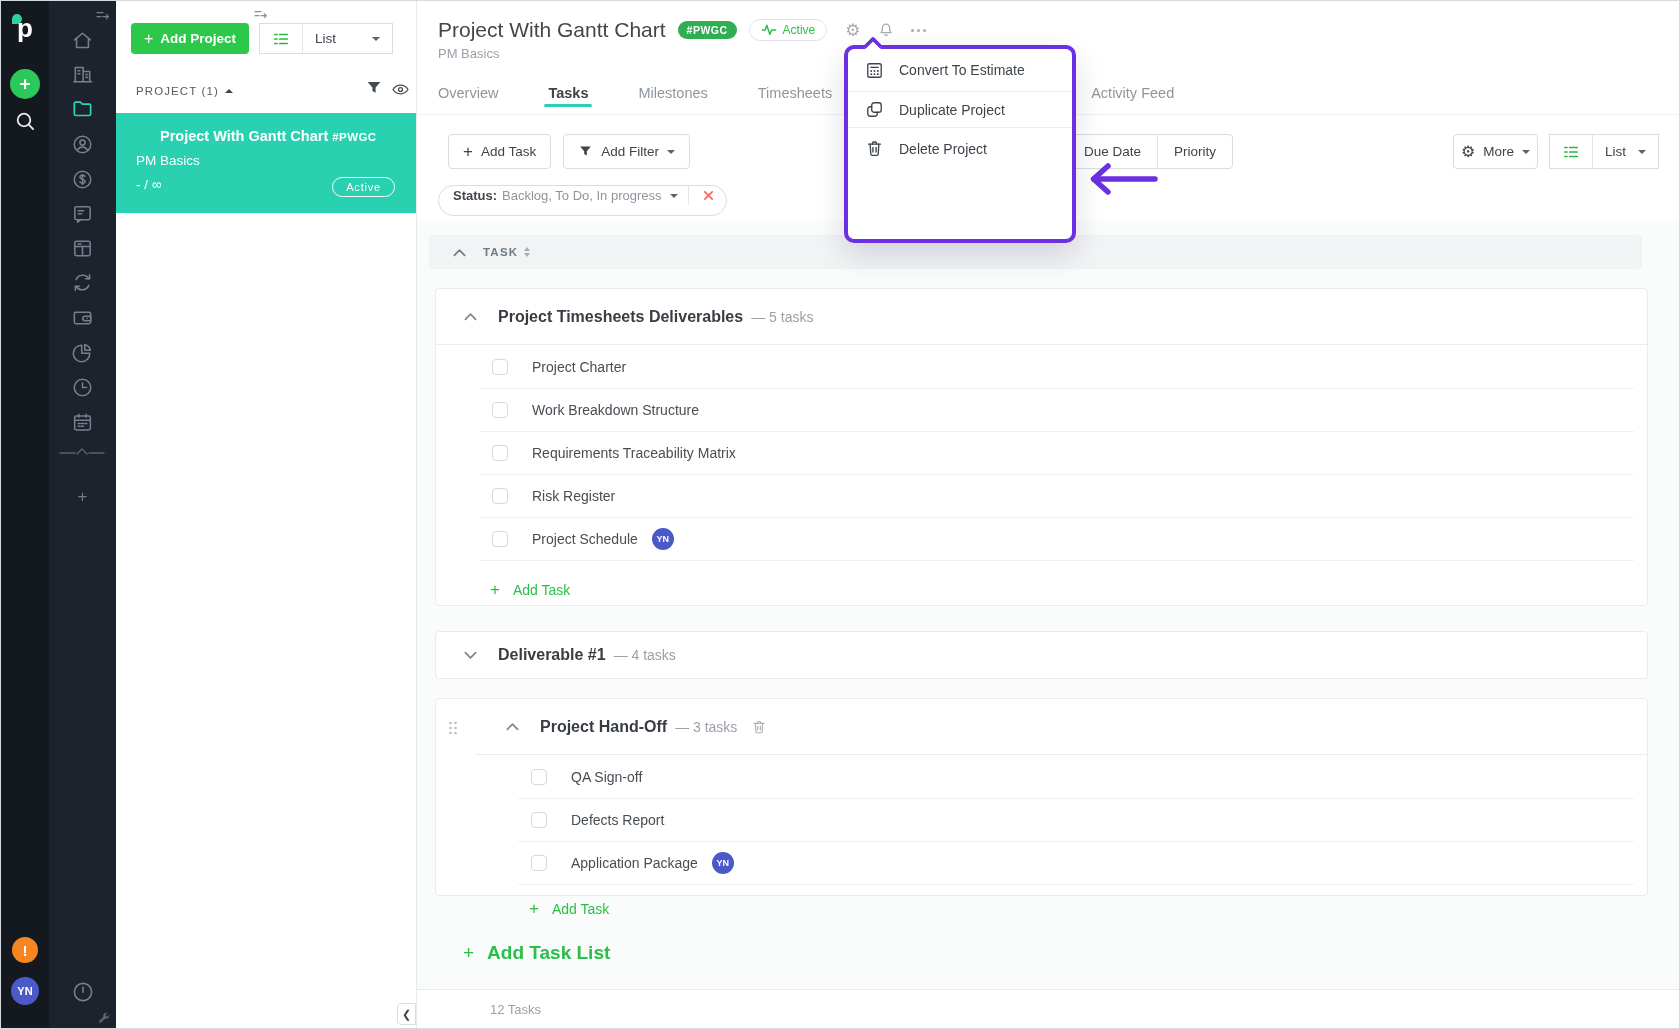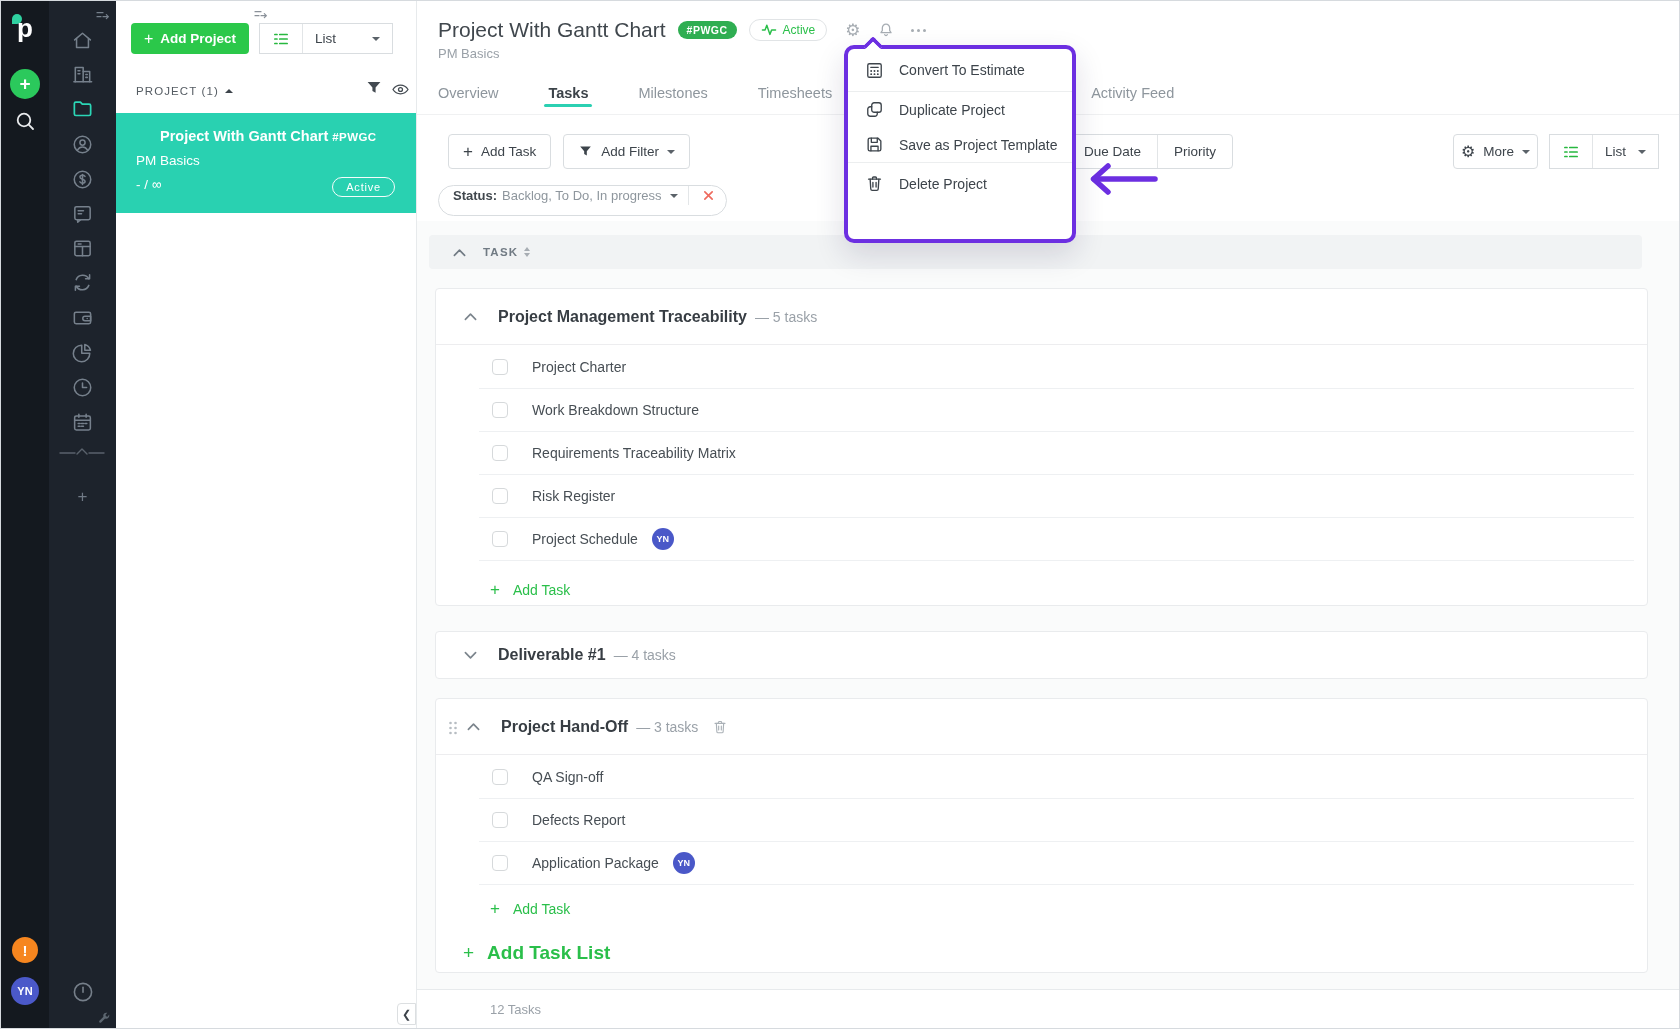--- a/index.html
+++ b/index.html
@@ -105,21 +105,21 @@
   .task-colbar .colchev { margin-left:24px; color:#707a83; }
   .task-colbar .coltitle { margin-left:17px; font-size:11.5px; font-weight:700; letter-spacing:1.2px; color:#707a83; }
   .sorticons { display:flex; flex-direction:column; gap:2px; margin-left:6px; }
   .sorticons i { width:0; height:0; border-left:3.5px solid transparent; border-right:3.5px solid transparent; }
   .sorticons .su { border-bottom:4px solid #a7adb3; }
   .sorticons .sd { border-top:4px solid #a7adb3; }
 
   .card { position:absolute; left:18px; width:1213px; background:#fff; border:1px solid #e9ebed; border-radius:4px; }
   .card1 { top:287px; height:318px; }
   .card2 { top:630px; height:48px; }
-  .card3 { top:697px; height:275px; }
+  .card3 { top:697px; height:198px;padding-left:39px; }
   .ghead { display:flex; align-items:center; height:56px; padding-left:28px; }
   .card2 .ghead { height:46px; }
   .ghead.bordered { border-bottom:1px solid #ededef; }
   .ghead .chev { color:#7b848c; }
   .ghead .gtitle { margin-left:21px; font-size:16px; font-weight:700; color:#373d43; }
   .ghead .gcount { margin-left:8px; font-size:14px; color:#9aa1a8; }
   .ghead .gtrash { margin-left:14px; color:#aab1b7; display:flex; cursor:pointer; }
   .drag-handle { position:absolute; left:12px; top:22px; color:#b7bdc2; cursor:grab; }
   .card3 .ghead { padding-left:31px; }
 
@@ -419,30 +419,20 @@
       <div class="ctx-sep"></div>
       <div class="ctx-item h35">
         <span class="mi">
           <svg width="19" height="19" viewBox="0 0 24 24" fill="none" stroke="#3d444b" stroke-width="1.7" stroke-linecap="round" stroke-linejoin="round">
               <rect x="8.5" y="3.5" width="12" height="12" rx="3"></rect>
               <path d="M15.5 15.5v2a3 3 0 0 1-3 3h-6a3 3 0 0 1-3-3v-6a3 3 0 0 1 3-3h2"></path>
             </svg>
         </span>
         <span>Duplicate Project</span>
       </div>
-      <div class="ctx-item h35">
-        <span class="mi">
-          <svg width="19" height="19" viewBox="0 0 24 24" fill="none" stroke="#3d444b" stroke-width="1.7" stroke-linecap="round" stroke-linejoin="round">
-              <path d="M4 6a2 2 0 0 1 2-2h10.5L20 7.5V18a2 2 0 0 1-2 2H6a2 2 0 0 1-2-2z"></path>
-              <path d="M8 4v5.3h7.5V4"></path>
-              <path d="M7.5 20v-5.8h9V20"></path>
-            </svg>
-        </span>
-        <span>Save as Project Template</span>
-      </div>
       <div class="ctx-sep"></div>
       <div class="ctx-item h41">
         <span class="mi">
           <svg width="19" height="19" viewBox="0 0 24 24" fill="none" stroke="#3d444b" stroke-width="1.7" stroke-linecap="round" stroke-linejoin="round">
               <path d="M4.5 6.5h15"></path>
               <path d="M9.5 6.5V5.1A1.3 1.3 0 0 1 10.8 3.8h2.4a1.3 1.3 0 0 1 1.3 1.3v1.4"></path>
               <path d="M6.5 6.5 7.3 19a1.8 1.8 0 0 0 1.8 1.7h5.8a1.8 1.8 0 0 0 1.8-1.7l.8-12.5"></path>
               <path d="M10 10.5v6M14 10.5v6"></path>
             </svg>
         </span>
@@ -470,21 +460,21 @@
         </span>
     </div>
 
     <div class="card card1">
       <div class="ghead bordered">
         <span class="chev">
           <svg width="13" height="9" viewBox="0 0 14 9" fill="none" stroke="currentColor" stroke-width="1.8" stroke-linecap="round" stroke-linejoin="round">
               <path d="M1.5 7.5 7 2l5.5 5.5"></path>
             </svg>
         </span>
-        <span class="gtitle">Project Management Traceability</span>
+        <span class="gtitle">Project Timesheets Deliverables</span>
         <span class="gcount">— 5 tasks</span>
       </div>
       <div class="trow">
         <span class="cb"></span>
         <span class="tlabel">Project Charter</span>
       </div>
       <div class="trow">
         <span class="cb"></span>
         <span class="tlabel">Work Breakdown Structure</span>
       </div>

